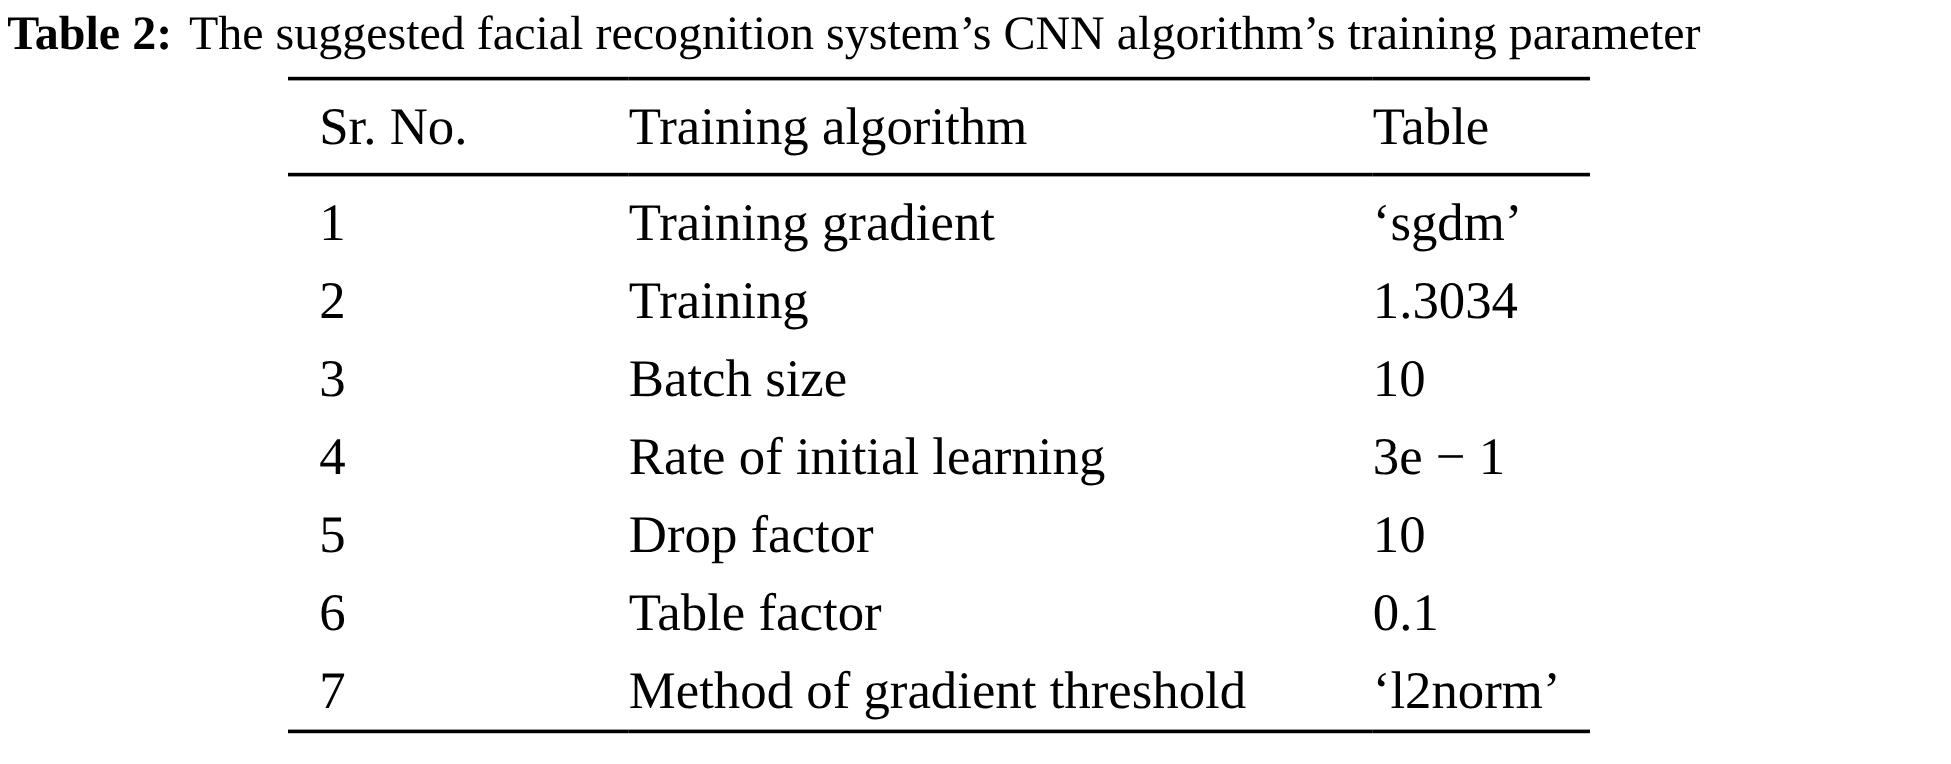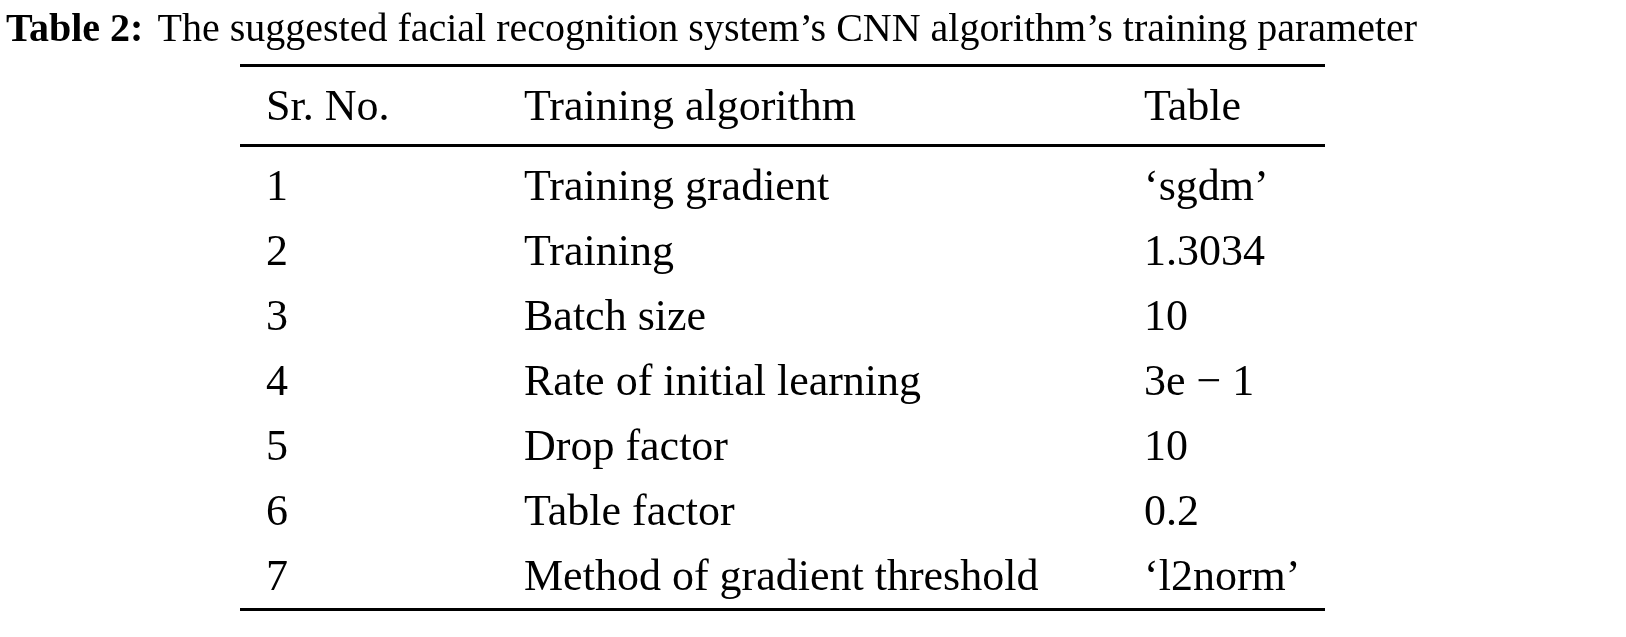--- a/index.html
+++ b/index.html
@@ -64,21 +64,21 @@
       <td class="c3">3e − 1</td>
     </tr>
     <tr>
       <td class="c1">5</td>
       <td class="c2">Drop factor</td>
       <td class="c3">10</td>
     </tr>
     <tr>
       <td class="c1">6</td>
       <td class="c2">Table factor</td>
-      <td class="c3">0.2</td>
+      <td class="c3">0.1</td>
     </tr>
     <tr>
       <td class="c1">7</td>
       <td class="c2">Method of gradient threshold</td>
       <td class="c3">‘l2norm’</td>
     </tr>
   </tbody>
 </table>
 
 </body></html>

